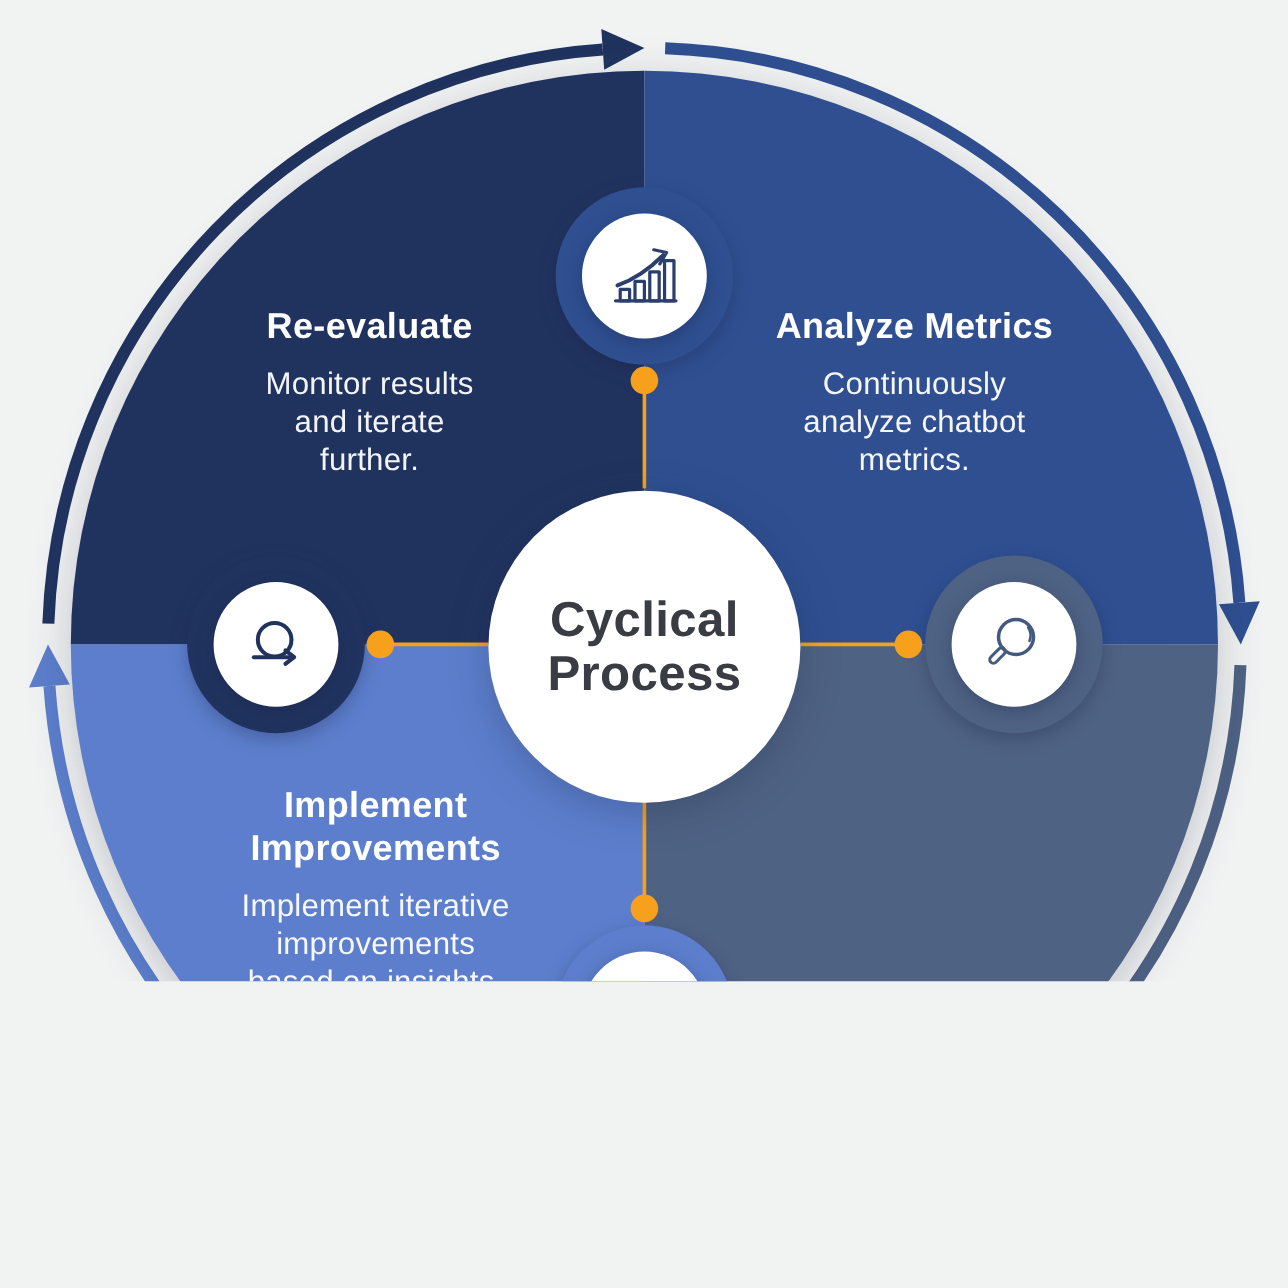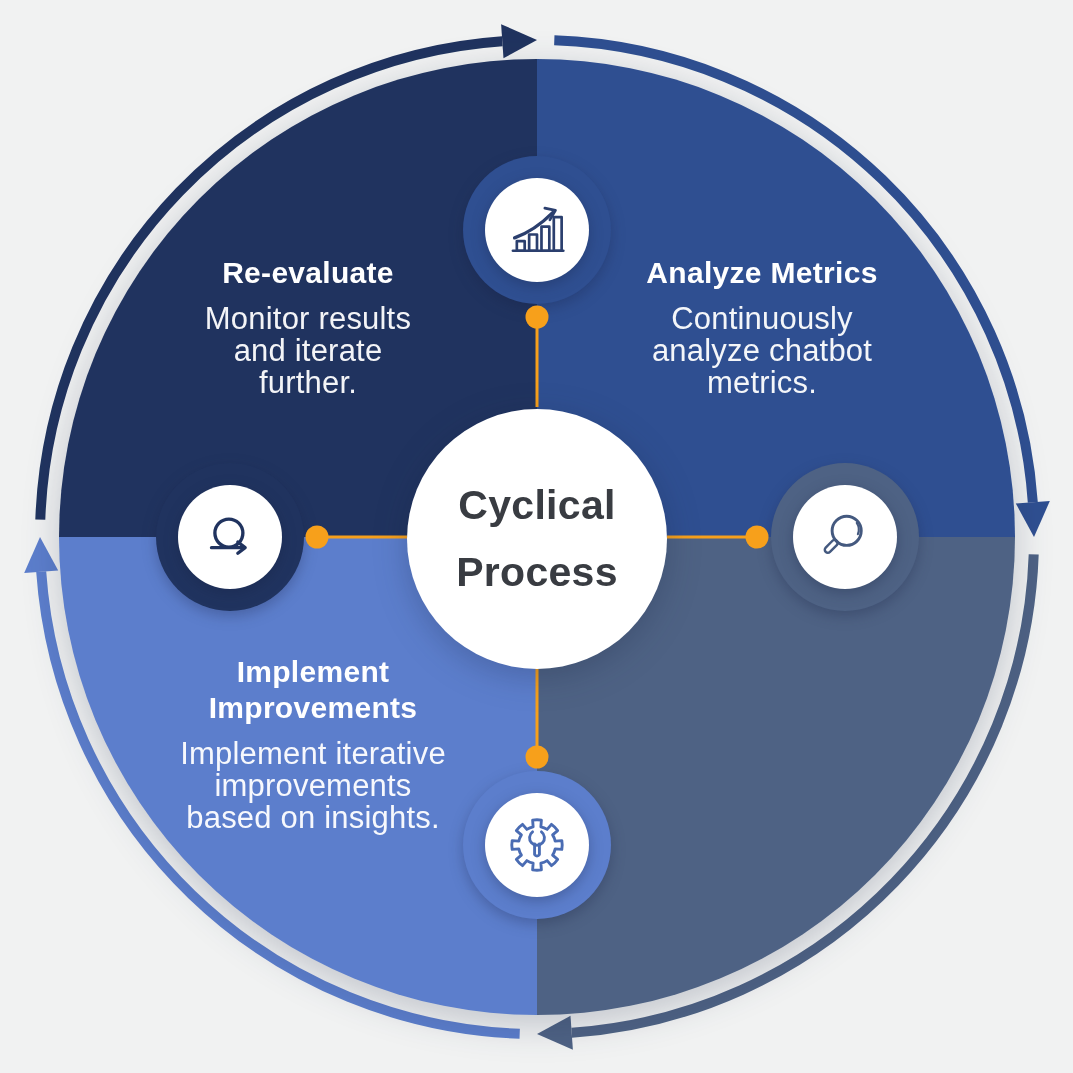--- a/index.html
+++ b/index.html
@@ -1,27 +1,27 @@
 <!DOCTYPE html>
 <html><head>
 <meta charset="utf-8">
 <style>
   html,body{margin:0;padding:0;}
   body{background:#f1f2f2;font-family:"Liberation Sans","DejaVu Sans",sans-serif;}
-  .stage{position:relative;width:1073px;height:1073px;background:#f1f2f2;overflow:hidden;}
+  .stage{position:relative;width:1073px;height:818px;background:#f1f2f2;overflow:hidden;}
   .stage svg{position:absolute;left:0;top:0;}
   .sh-main{filter:drop-shadow(0 10px 18px rgba(25,35,70,.22));}
   .sh-bump{filter:drop-shadow(0 5px 7px rgba(20,30,60,.28));}
   .sh-node{filter:drop-shadow(0 4px 7px rgba(20,30,60,.30));}
   .sh-center{filter:drop-shadow(0 8px 16px rgba(20,30,60,.25));}
   .step-label{position:absolute;transform:translate(-50%,-50%);width:380px;text-align:center;color:#ffffff;}
   .step-title{font-size:30px;font-weight:bold;line-height:36px;letter-spacing:.3px;white-space:pre-line;}
-  .step-desc{margin-top:12px;font-size:31px;line-height:32px;letter-spacing:.2px;color:rgba(255,255,255,.95);white-space:pre-line;}
+  .step-desc{margin-top:12px;font-size:26px;line-height:32px;letter-spacing:.2px;color:rgba(255,255,255,.95);white-space:pre-line;}
   .center-label{position:absolute;left:537px;top:539px;transform:translate(-50%,-50%);width:300px;text-align:center;
-    font-size:41px;font-weight:bold;line-height:67px;color:#393c42;letter-spacing:.3px;white-space:pre-line;}
+    font-size:41px;font-weight:bold;line-height:45px;color:#393c42;letter-spacing:.3px;white-space:pre-line;}
 </style>
 </head>
 <body>
 
 <div class="stage">
 
   <svg width="1073" height="1073" viewBox="0 0 1073 1073">
 
     <g>
       <path d="M40.3 519.7 A497 497 0 0 1 502.3 41.2" stroke-width="10" fill="none" stroke="#20335F"></path>

